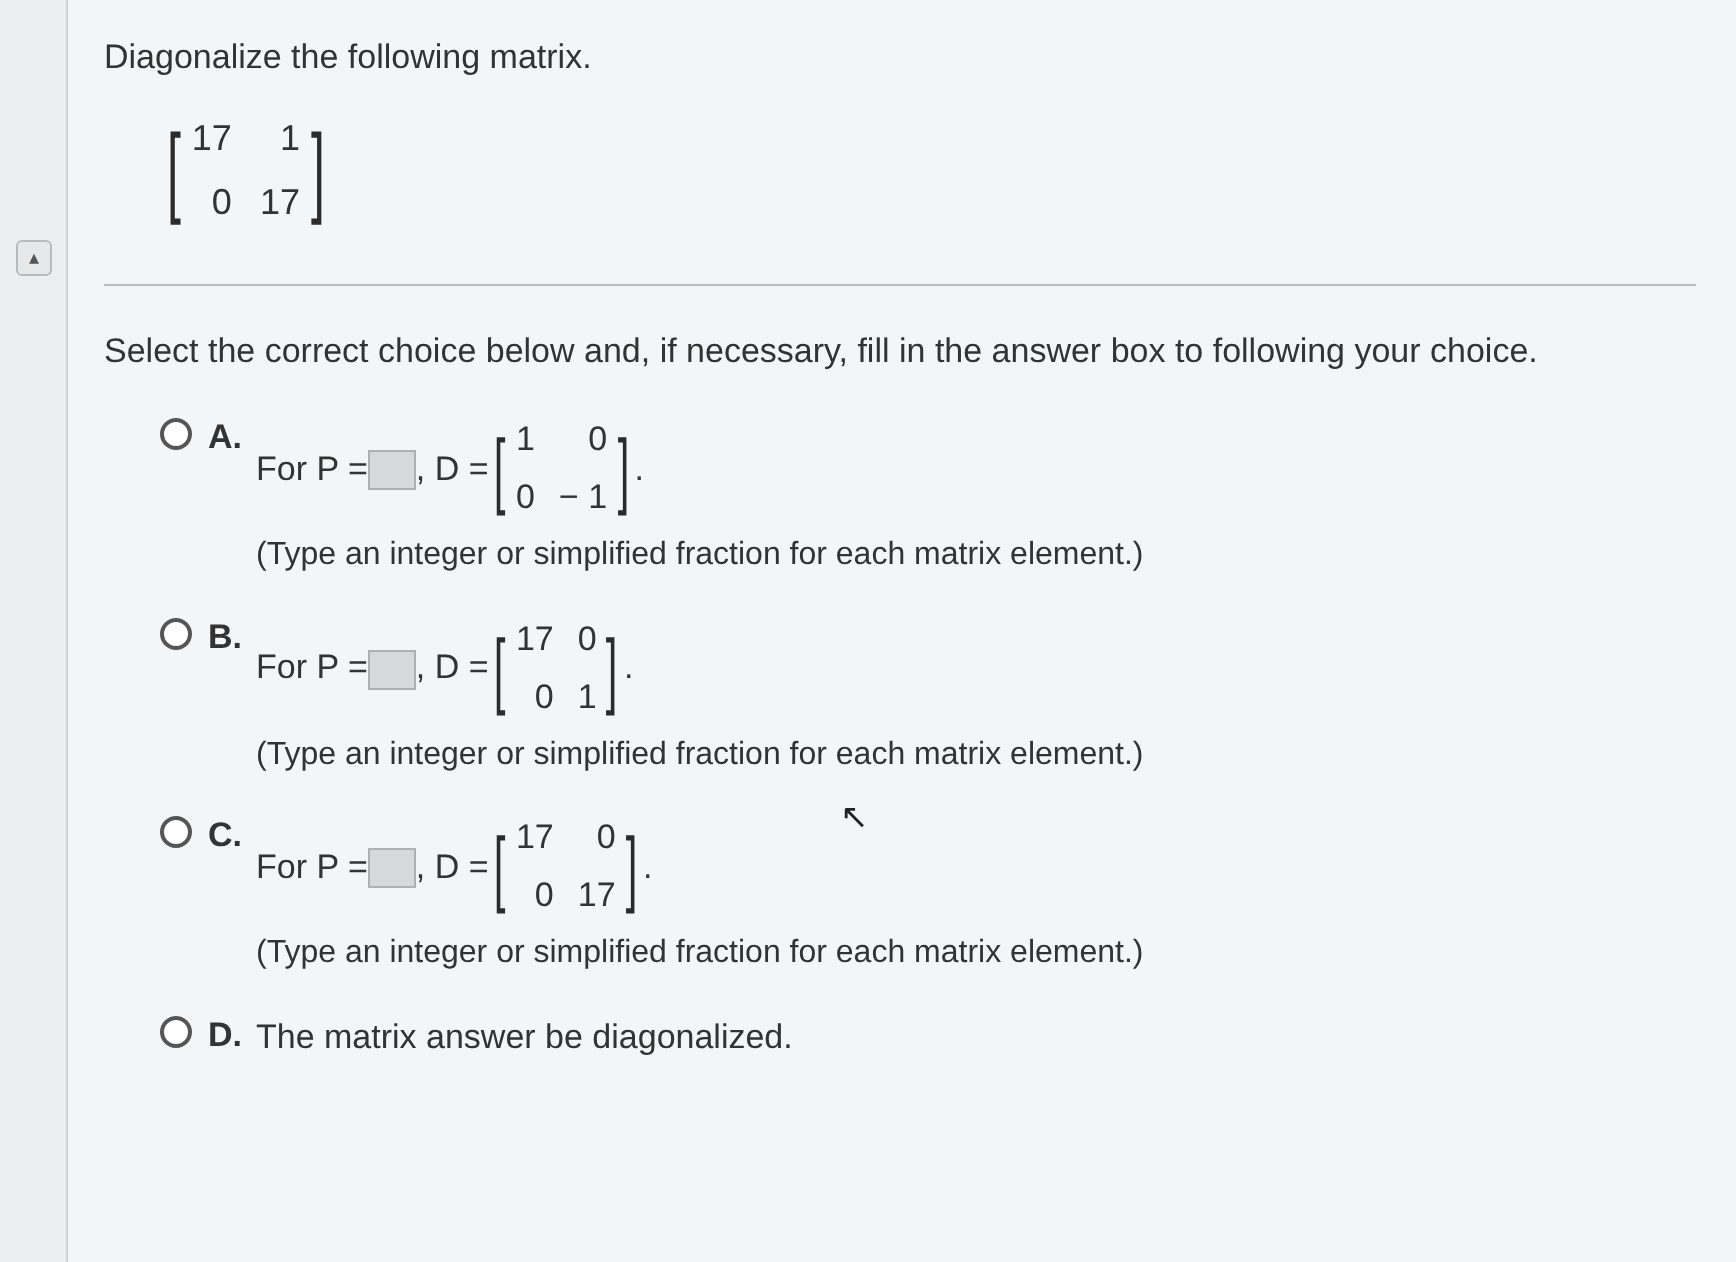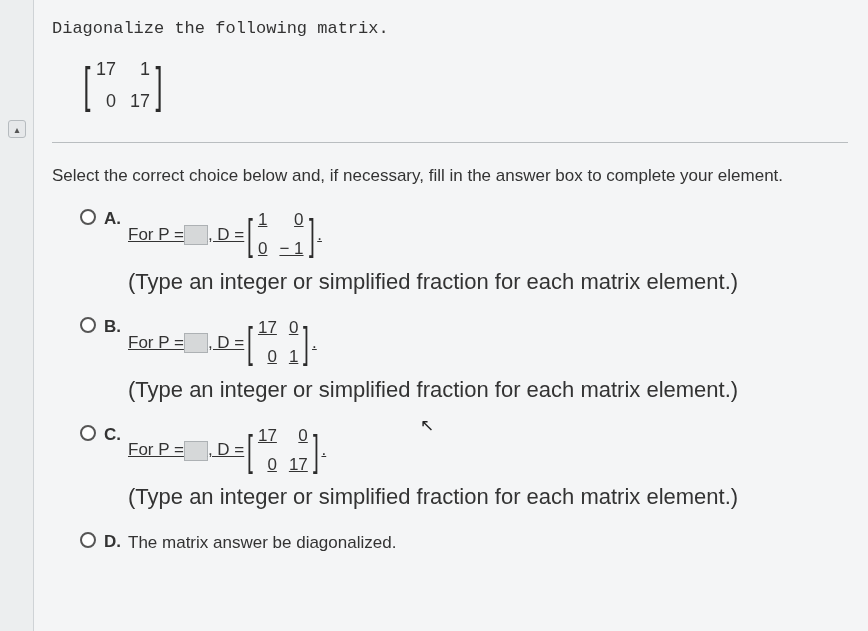--- a/index.html
+++ b/index.html
@@ -37,21 +37,21 @@
     font-size: 10px;
     color: #555;
   }
   .content {
     flex: 1;
     padding: 18px 20px 10px 18px;
     background: #f4f5f6;
     font-size: 17px;
     line-height: 1.35;
   }
-  .question-text { margin-bottom: 8px; font-family: Liberation Mono, monospace; }
+  .question-text { margin-bottom: 8px; }
   .matrix-block {
     display: inline-flex;
     align-items: center;
     margin-left: 28px;
     margin-top: 4px;
     margin-bottom: 6px;
   }
   .bracket {
     font-size: 50px;
     line-height: 50px;
@@ -100,21 +100,20 @@
     flex: 1;
     padding-left: 2px;
   }
   .eq-line {
     display: flex;
     align-items: center;
     flex-wrap: wrap;
     gap: 0;
     font-size: 17px;
     margin-top: 2px;
-    text-decoration: underline;
   }
   .smatrix {
     display: inline-flex;
     align-items: center;
   }
   .sbracket {
     font-size: 42px;
     line-height: 42px;
     font-weight: 300;
     transform: scaleX(0.5);
@@ -130,21 +129,21 @@
   }
   .inputbox {
     display: inline-block;
     width: 24px;
     height: 20px;
     background: #d6d8d9;
     border: 1px solid #adb1b4;
     vertical-align: middle;
   }
   .hint {
-    font-size: 22px;
+    font-size: 16px;
     margin-top: 4px;
     margin-bottom: 10px;
   }
   .plain-choice {
     margin-top: 4px;
   }
   .cursor-wrap { position: relative; }
   .cursor {
     position: absolute;
     left: 340px;
@@ -175,21 +174,21 @@
         <span>17</span>
         <span>1</span>
         <span>0</span>
         <span>17</span>
       </div>
       <span class="bracket">]</span>
     </div>
 
     <hr class="sep">
 
-    <div class="prompt">Select the correct choice below and, if necessary, fill in the answer box to complete your element.</div>
+    <div class="prompt">Select the correct choice below and, if necessary, fill in the answer box to following your choice.</div>
 
     <div class="choices">
 
       <div class="choice">
         <div class="radio"></div>
         <div class="letter">A.</div>
         <div class="body">
           <div class="eq-line">
             <span>For P =</span>
             <span class="inputbox"></span>

